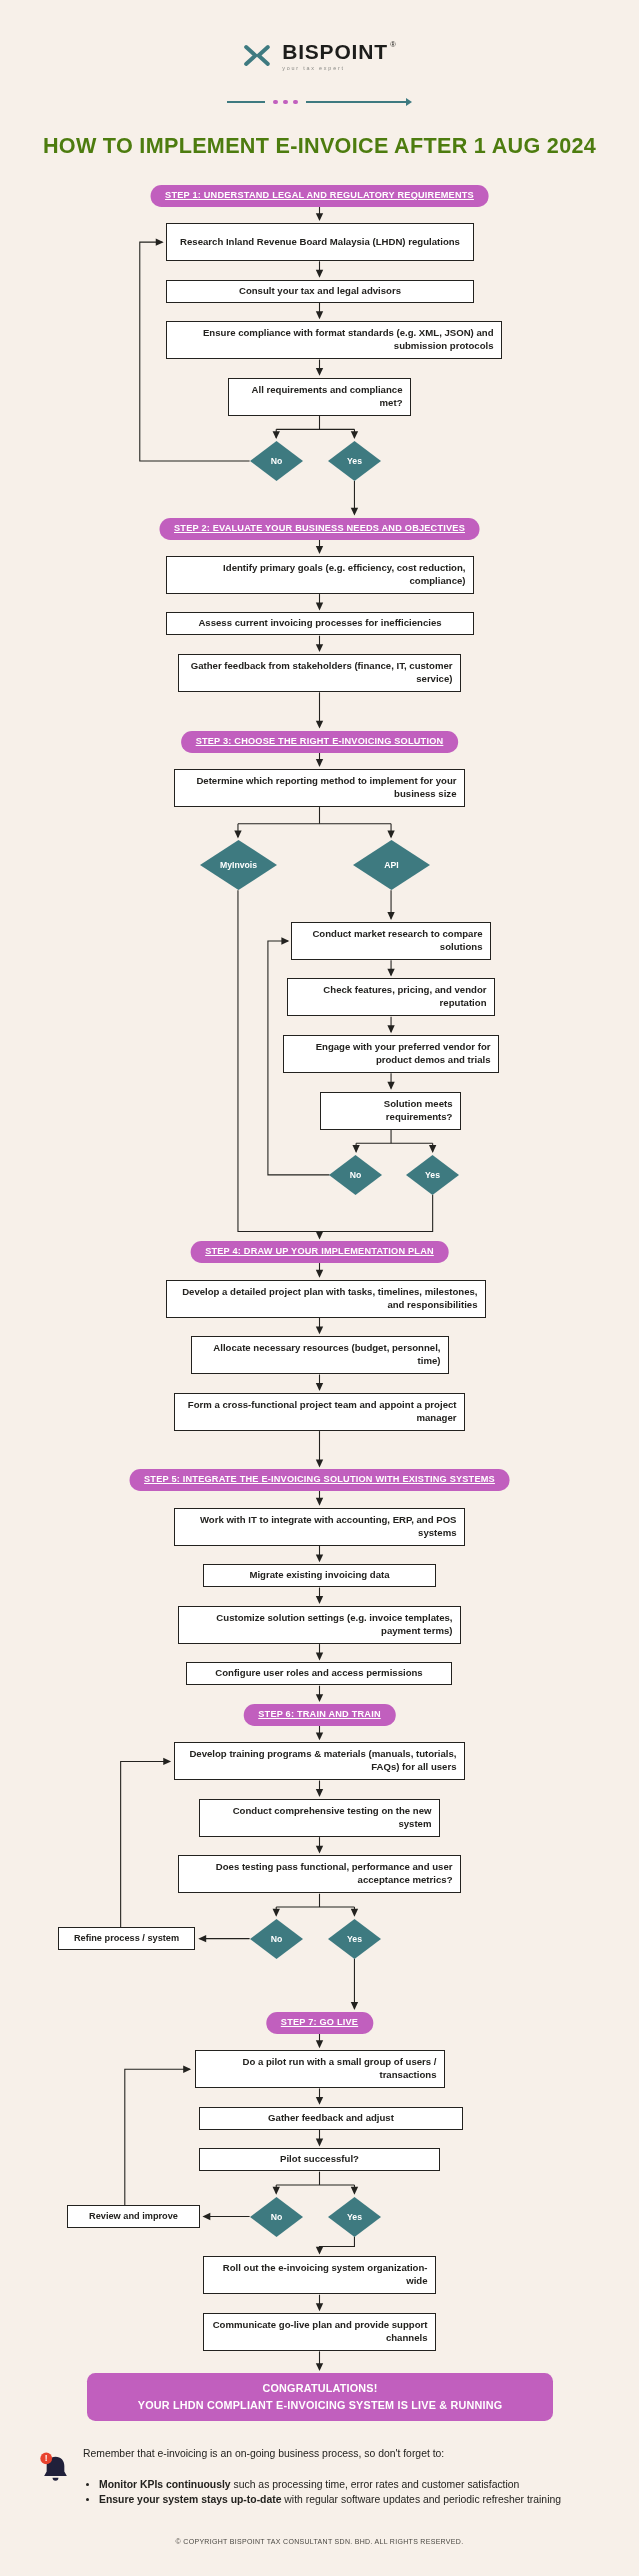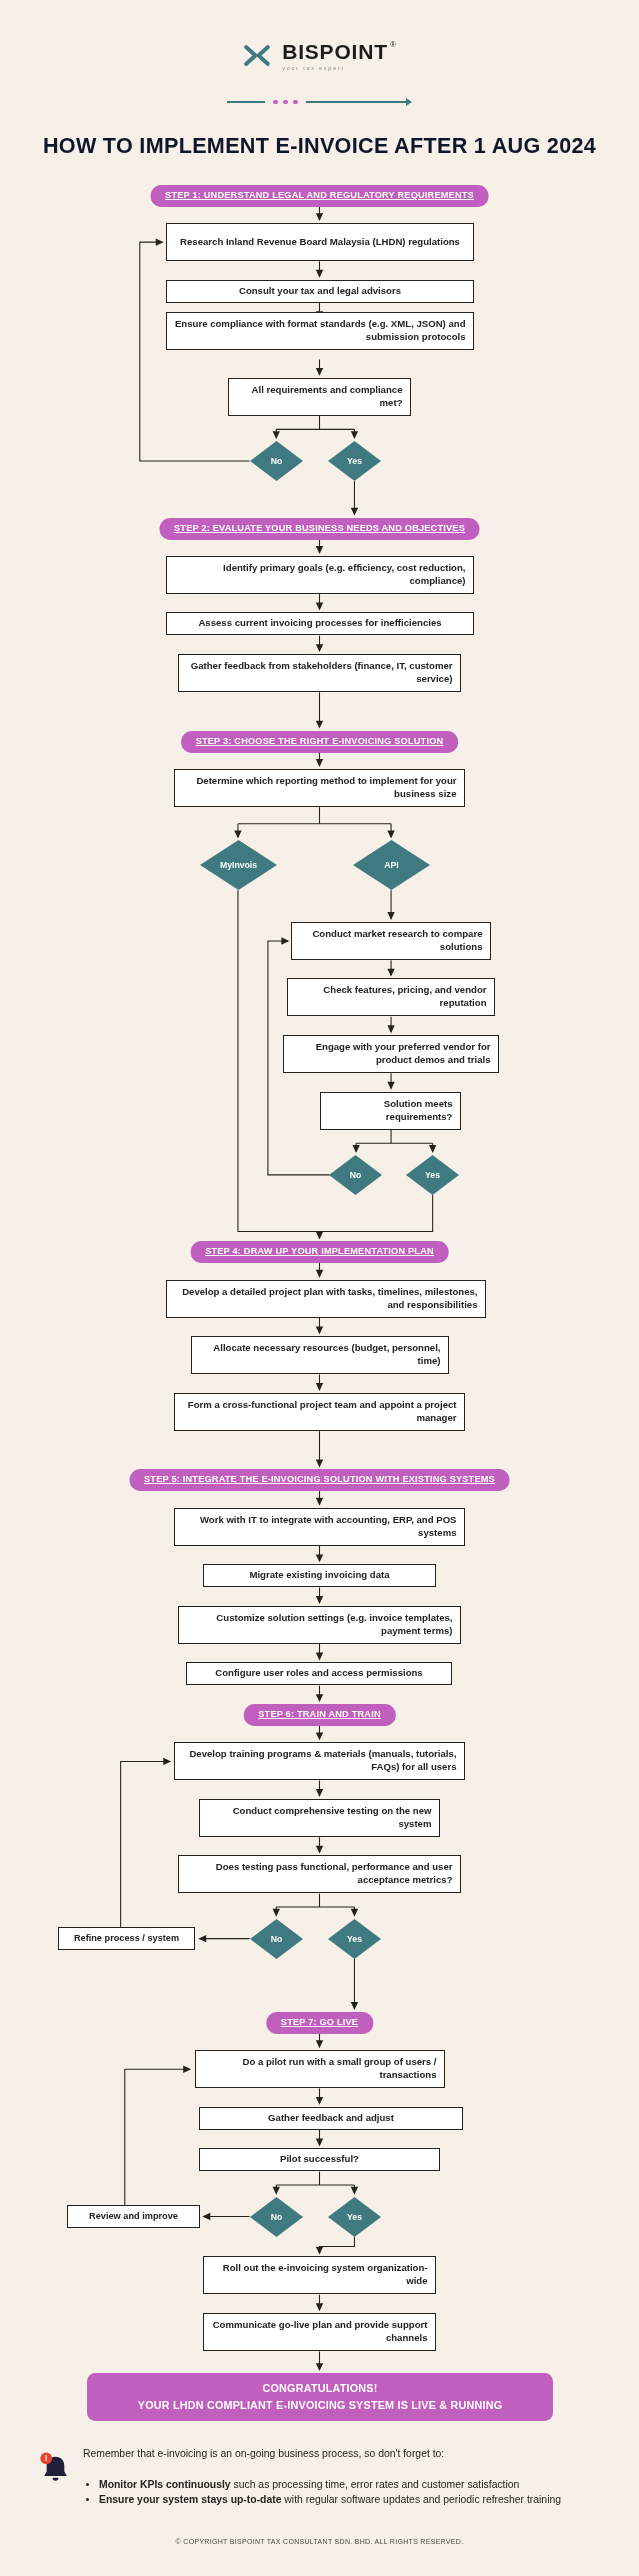--- a/index.html
+++ b/index.html
@@ -35,21 +35,21 @@
   .brand-reg { font-size:7.5px; vertical-align:11.6px; margin-left:2.5px; font-weight:400; }
   .tagline { font-size:5.4px; letter-spacing:1.8px; color:#8a8a86; margin-top:0.8px; }
   .divider { position:absolute; top:98px; left:0; width:639px;
     display:flex; align-items:center; justify-content:center; gap:8.3px; }
   .divider .seg { height:1.7px; background:#3e7a80; }
   .divider .dots { display:flex; gap:5.8px; }
   .divider .dot { width:4.2px; height:4.2px; border-radius:50%; background:#c15fbe; }
   .divider .arrow-tri { width:0; height:0; border-left:6.7px solid #3e7a80;
     border-top:4.2px solid transparent; border-bottom:4.2px solid transparent; margin-left:-8.3px; }
   .page-title { position:absolute; top:133px; left:0; width:639px; text-align:center;
-    font-size:21.6px; font-weight:700; letter-spacing:0.3px; color:#0f172a; }
+    font-size:21.6px; font-weight:700; letter-spacing:0.3px; color:#4d7c0f; }
   .congrats {
     position:absolute; top:2373px; left:87px; width:466px; height:48px;
     background:#c15fbe; color:#fff; border-radius:8.3px; text-align:center;
     display:flex; flex-direction:column; align-items:center; justify-content:center;
     font-size:10.8px; font-weight:700; letter-spacing:0.2px; line-height:1.55;
   }
   .footnote { position:absolute; top:2446px; left:83px; width:520px;
     font-size:10.4px; line-height:1.5; color:#23221f; }
   .footnote ul { margin-top:15px; padding-left:16px; }
   .bell-wrap { position:absolute; top:2450px; left:37px; width:37px; height:37px; }
@@ -164,21 +164,21 @@
     </div>
     <div class="seg" style="width:100px"></div>
     <div class="arrow-tri"></div>
   </div>
 
   <div class="page-title">HOW TO IMPLEMENT E-INVOICE AFTER 1 AUG 2024</div>
 
   <div class="banner" style="top:185px">STEP 1: UNDERSTAND LEGAL AND REGULATORY REQUIREMENTS</div>
   <div class="box" style="top:223px;left:166px;width:308px;height:38px">Research Inland Revenue Board Malaysia (LHDN) regulations</div>
   <div class="box" style="top:280px;left:166px;width:308px;height:23px">Consult your tax and legal advisors</div>
-  <div class="box" style="top:312px;left:166px;width:308px;height:38px">Ensure compliance with format standards (e.g. XML, JSON) and submission protocols</div>
+  <div class="box" style="top:321px;left:166px;width:336px;height:38px">Ensure compliance with format standards (e.g. XML, JSON) and submission protocols</div>
   <div class="box" style="top:378px;left:228px;width:183px;height:38px">All requirements and compliance met?</div>
   <div class="diamond" style="top:441px;left:250px;width:53px;height:40px">No</div>
   <div class="diamond" style="top:441px;left:328px;width:53px;height:40px">Yes</div>
 
   <div class="banner" style="top:518px">STEP 2: EVALUATE YOUR BUSINESS NEEDS AND OBJECTIVES</div>
   <div class="box" style="top:556px;left:166px;width:308px;height:38px">Identify primary goals (e.g. efficiency, cost reduction, compliance)</div>
   <div class="box" style="top:612px;left:166px;width:308px;height:23px">Assess current invoicing processes for inefficiencies</div>
   <div class="box" style="top:654px;left:178px;width:283px;height:38px">Gather feedback from stakeholders (finance, IT, customer service)</div>
 
   <div class="banner" style="top:731px">STEP 3: CHOOSE THE RIGHT E-INVOICING SOLUTION</div>

